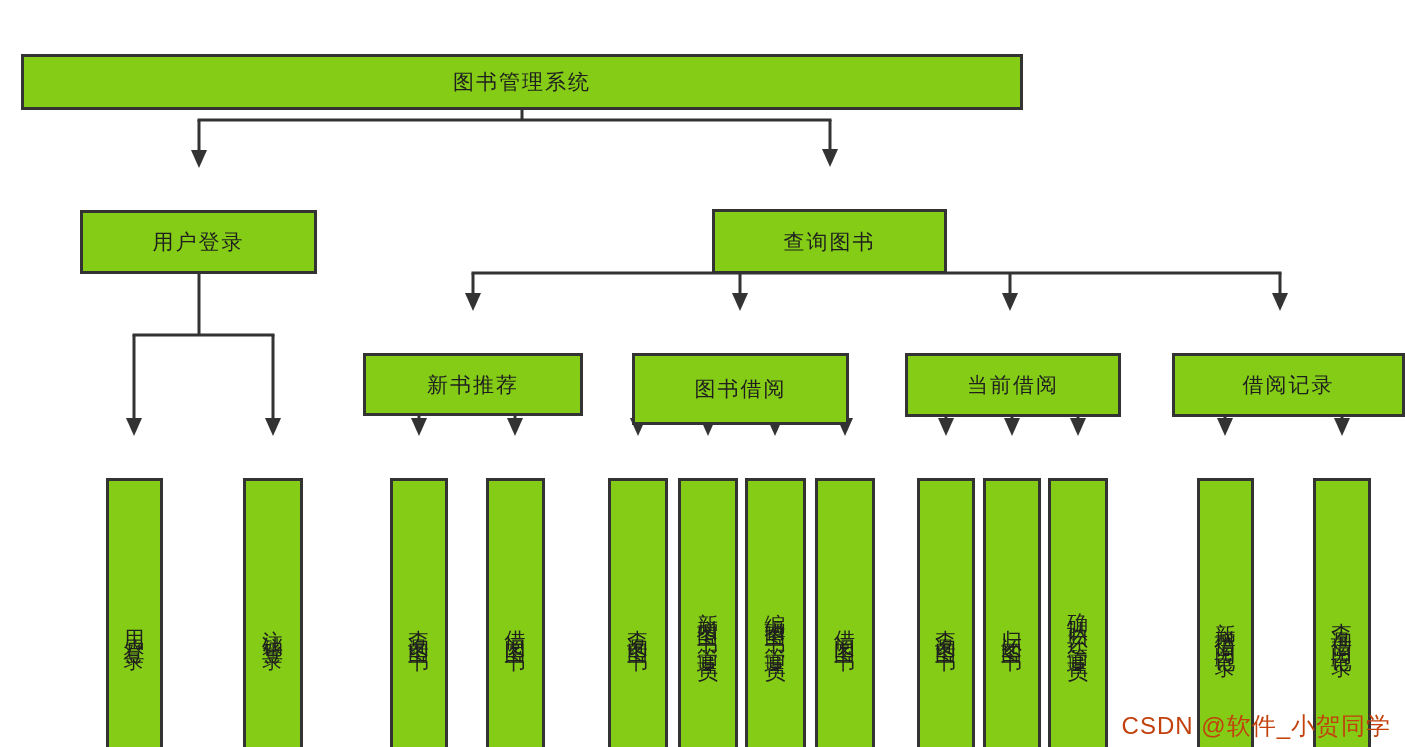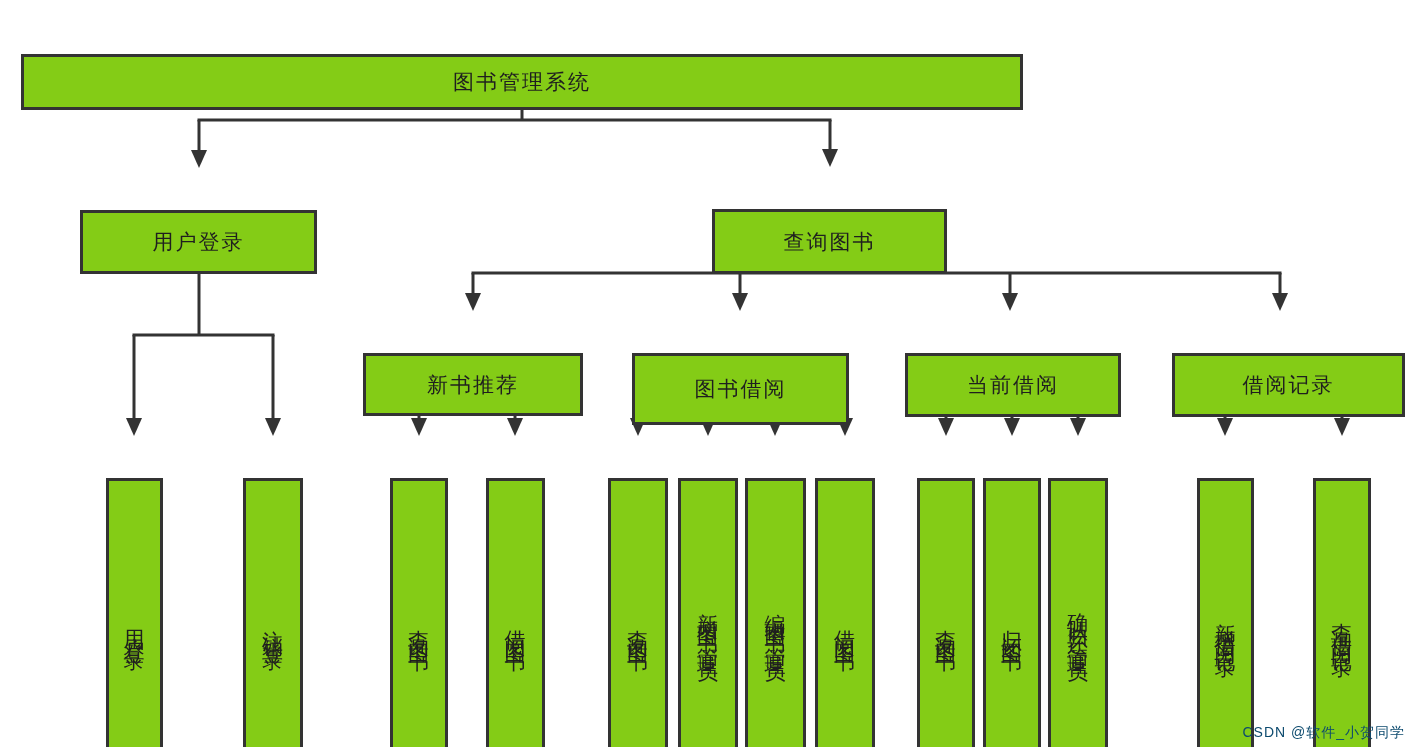--- a/index.html
+++ b/index.html
@@ -33,24 +33,24 @@
     top:437px;
     height:298px;
     writing-mode:vertical-rl;
     text-orientation:mixed;
     font-size:21px;
     letter-spacing:7px;
     line-height:1;
   }
   #watermark{
     position:absolute;
-    right:0;
+    right:14px;
     bottom:5px;
-    font-size:14px;
-    color:#0c4a6e;
+    font-size:24px;
+    color:#c2410c;
     letter-spacing:1px;
     white-space:nowrap;
   }
 </style>
 </head>
 <body>
 
 <div id="stage">
 
   <svg id="connectors" viewBox="0 0 1405 747" xmlns="http://www.w3.org/2000/svg">

